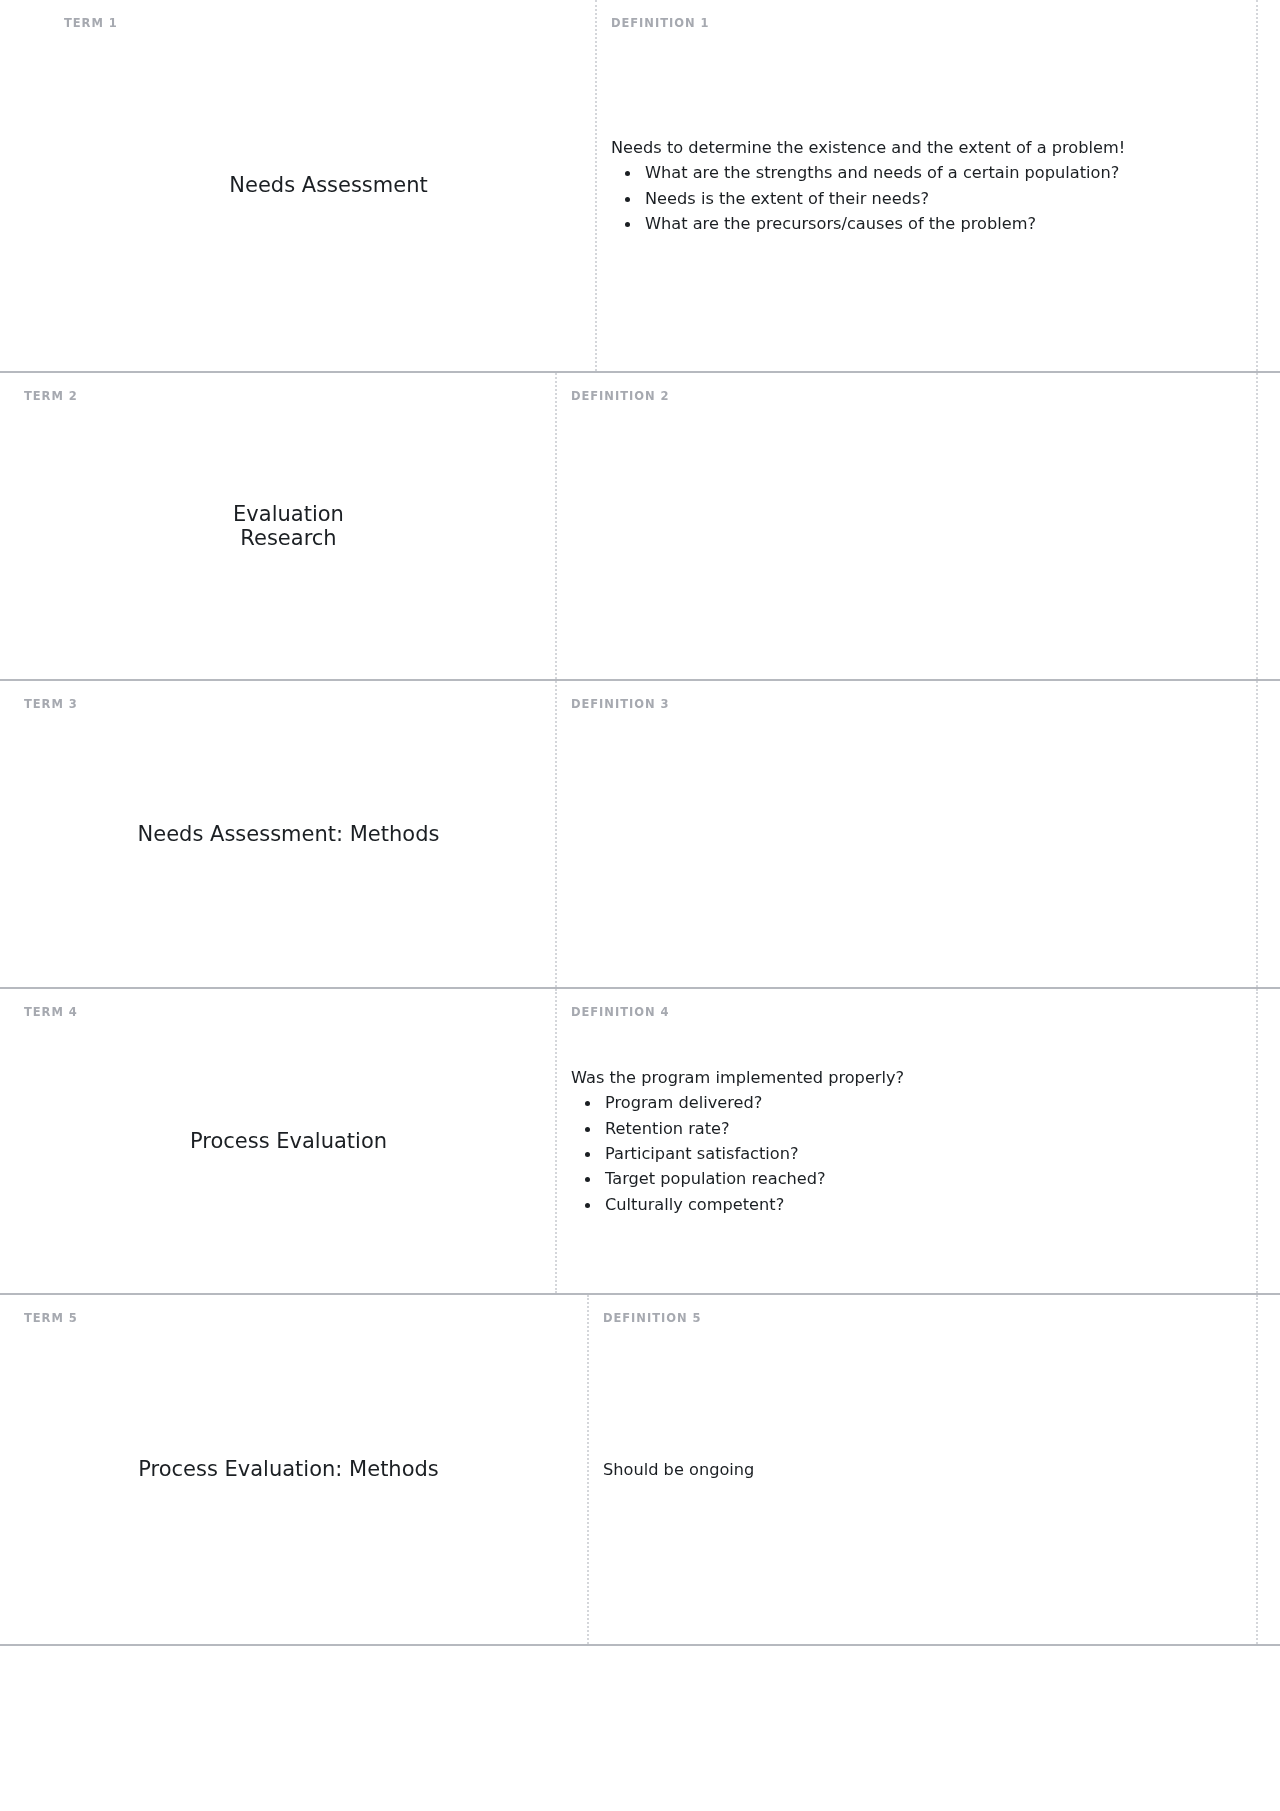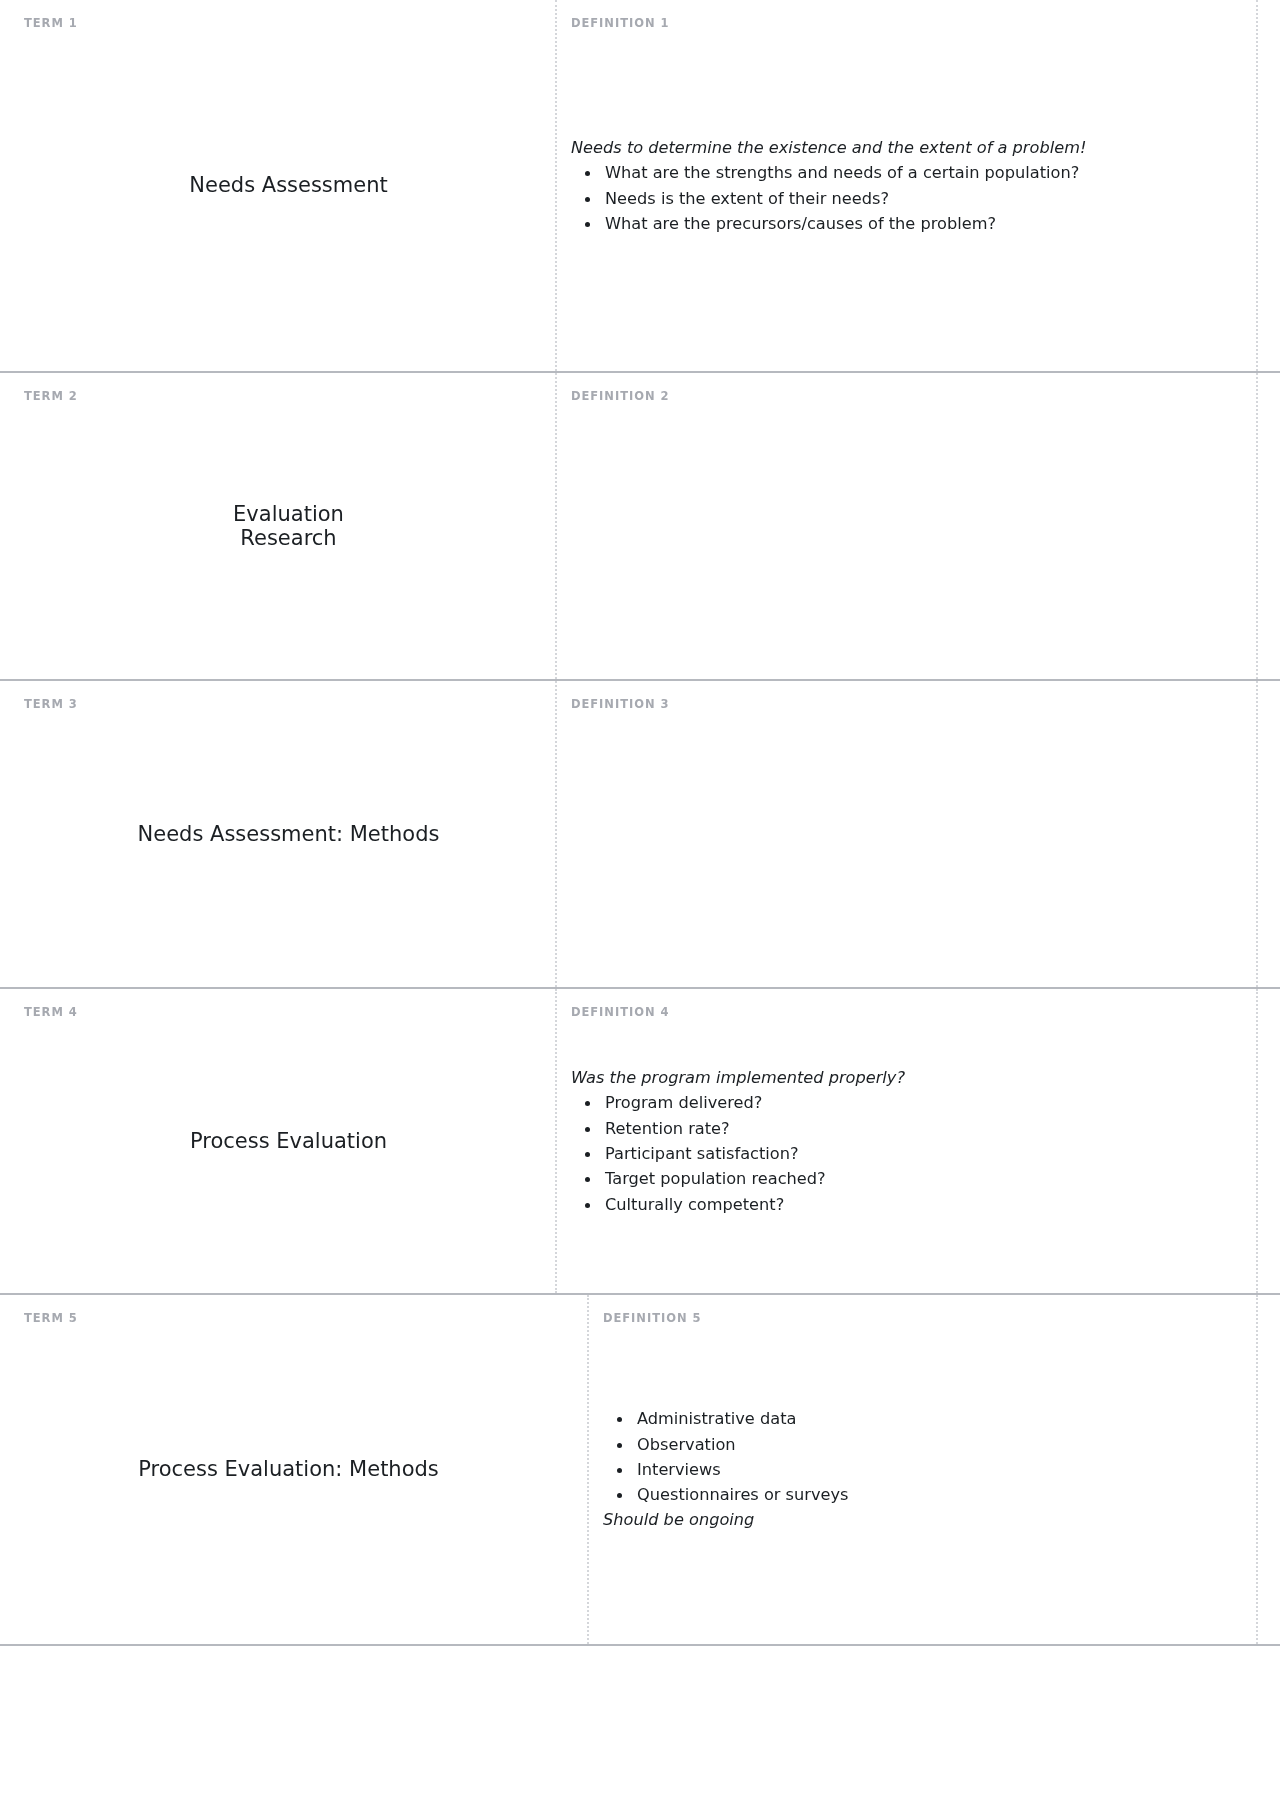--- a/index.html
+++ b/index.html
@@ -33,21 +33,21 @@
   }
   .card.first {
     border-top: none;
   }
   .card.last {
     border-bottom: 2px solid #b6b9bf;
     gap: 32px;
   }
 
   
-  .card-h-1 { height: 371px; }
+  .card-h-1 { height: 371px; margin-left: 40px; }
   .card-h-2 { height: 308px; }
   .card-h-3 { height: 308px; }
   .card-h-4 { height: 306px; }
   .card-h-5 { height: 353px; }
 
   
   .term-side {
     position: relative;
     width: 533px;
     flex: 0 0 533px;
@@ -97,21 +97,20 @@
   }
 
   
   .def-body {
     font-size: 16.2px;
     line-height: 1.56;
     color: #1b1f23;
   }
   .def-body p {
     margin: 0;
-    font-style: italic;
   }
   .def-body ul {
     margin: 0;
     padding-left: 30px;
     list-style-type: disc;
   }
   .def-body li {
     margin: 0;
     padding-left: 4px;
   }
@@ -185,24 +184,18 @@
 
   <div class="card card-h-5 last">
     <div class="term-side">
       <span class="caption">TERM 5</span>
       <div class="term-text">Process Evaluation: Methods</div>
     </div>
     <div class="def-side">
       <span class="caption">DEFINITION 5</span>
       <div class="def-body">
 
-        <ul>
-            <li>Administrative data</li>
-            <li>Observation</li>
-            <li>Interviews</li>
-            <li>Questionnaires or surveys</li>
-          </ul>
         <p>Should be ongoing</p>
       </div>
     </div>
   </div>
 
 </div>
 
 </body></html>

